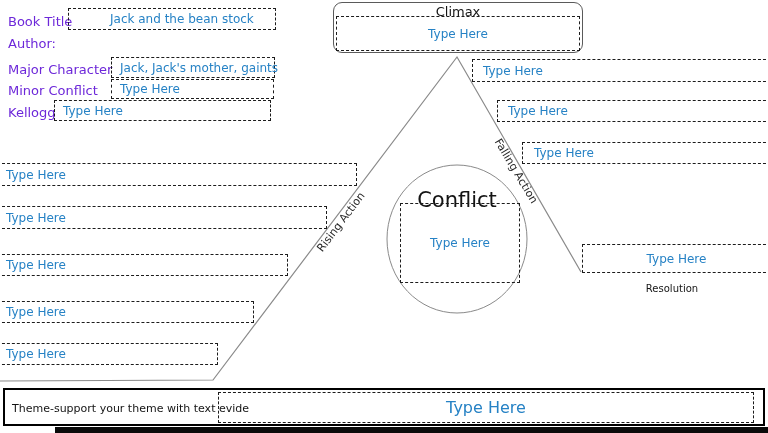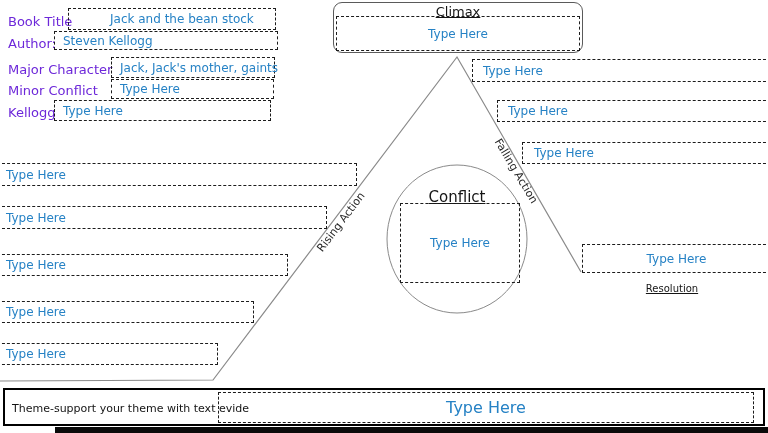--- a/index.html
+++ b/index.html
@@ -7,56 +7,55 @@
     position:relative;width:768px;height:433px;overflow:hidden;background:#ffffff;
     font-family:"DejaVu Sans","Liberation Sans",sans-serif;
   }
   .abs{position:absolute;}
   .field-label{position:absolute;font-size:13px;color:#6d28d9;white-space:nowrap;line-height:13px;}
   .dashed{position:absolute;border:1px dashed #1c1c1c;box-sizing:border-box;background:#fff0;}
   .entry{display:flex;align-items:center;font-size:12px;color:#2682c5;white-space:nowrap;}
   .entry.pad{padding-left:8px;}
   .entry.center{justify-content:center;}
   .rot-label{position:absolute;font-size:11px;color:#2a2a2a;white-space:nowrap;}
-  .section-title{position:absolute;color:#141414;white-space:nowrap;text-decoration:underline;}
+  .section-title{position:absolute;color:#141414;white-space:nowrap;}
   svg.lines{position:absolute;left:0;top:0;}
 </style>
 </head>
 <body>
 
 <div id="canvas">
 
   <svg class="lines" width="768" height="433" viewBox="0 0 768 433">
     <polyline points="0,381 213,380 457,57 581,272" fill="none" stroke="#8a8a8a" stroke-width="1.2"></polyline>
     <ellipse cx="457" cy="239" rx="70" ry="74" fill="none" stroke="#8a8a8a" stroke-width="1"></ellipse>
   </svg>
 
   <div class="field-label" style="left:8px;top:15px;">Book Title</div>
   <div class="dashed entry pad" style="left:68px;top:8px;width:208px;height:22px;padding-left:41px;">Jack and the bean stock</div>
 
   <div class="field-label" style="left:8px;top:37px;">Author:</div>
-  <div class="dashed entry pad" style="left:54px;top:31px;width:224px;height:19px;">Steven Kellogg</div>
 
   <div class="field-label" style="left:8px;top:63px;">Major Character</div>
   <div class="dashed entry pad" style="left:111px;top:57px;width:164px;height:21px;">Jack, Jack's mother, gaints</div>
 
   <div class="field-label" style="left:8px;top:84px;">Minor Conflict</div>
   <div class="dashed entry pad" style="left:111px;top:79px;width:163px;height:20px;">Type Here</div>
 
   <div class="field-label" style="left:8px;top:106px;">Kellogg</div>
   <div class="dashed entry pad" style="left:54px;top:100px;width:217px;height:21px;">Type Here</div>
 
   <div class="abs" style="left:333px;top:2px;width:250px;height:51px;border:1px solid #5a5a5a;border-radius:9px;box-sizing:border-box;"></div>
   <div class="section-title" style="left:458px;top:4px;transform:translateX(-50%);font-size:13px;">Climax</div>
   <div class="dashed entry center" style="left:336px;top:16px;width:244px;height:35px;">Type Here</div>
 
   <div class="rot-label" style="left:341px;top:222px;transform:translate(-50%,-50%) rotate(-53deg);">Rising Action</div>
   <div class="rot-label" style="left:516px;top:171px;transform:translate(-50%,-50%) rotate(59deg);">Falling Action</div>
 
-  <div class="section-title" style="left:457px;top:188px;transform:translateX(-50%);font-size:15px;">Conflict</div>
+  <div class="section-title" style="left:457px;top:188px;transform:translateX(-50%);font-size:21px;">Conflict</div>
   <div class="dashed entry center" style="left:400px;top:203px;width:120px;height:80px;">Type Here</div>
 
   <div class="dashed entry pad" style="left:-3px;top:163px;width:360px;height:23px;">Type Here</div>
   <div class="dashed entry pad" style="left:-3px;top:206px;width:330px;height:23px;">Type Here</div>
   <div class="dashed entry pad" style="left:-3px;top:254px;width:291px;height:22px;">Type Here</div>
   <div class="dashed entry pad" style="left:-3px;top:301px;width:257px;height:22px;">Type Here</div>
   <div class="dashed entry pad" style="left:-3px;top:343px;width:221px;height:22px;">Type Here</div>
 
   <div class="dashed entry" style="left:472px;top:59px;width:299px;height:23px;padding-left:10px;">Type Here</div>
   <div class="dashed entry" style="left:497px;top:100px;width:274px;height:22px;padding-left:10px;">Type Here</div>

